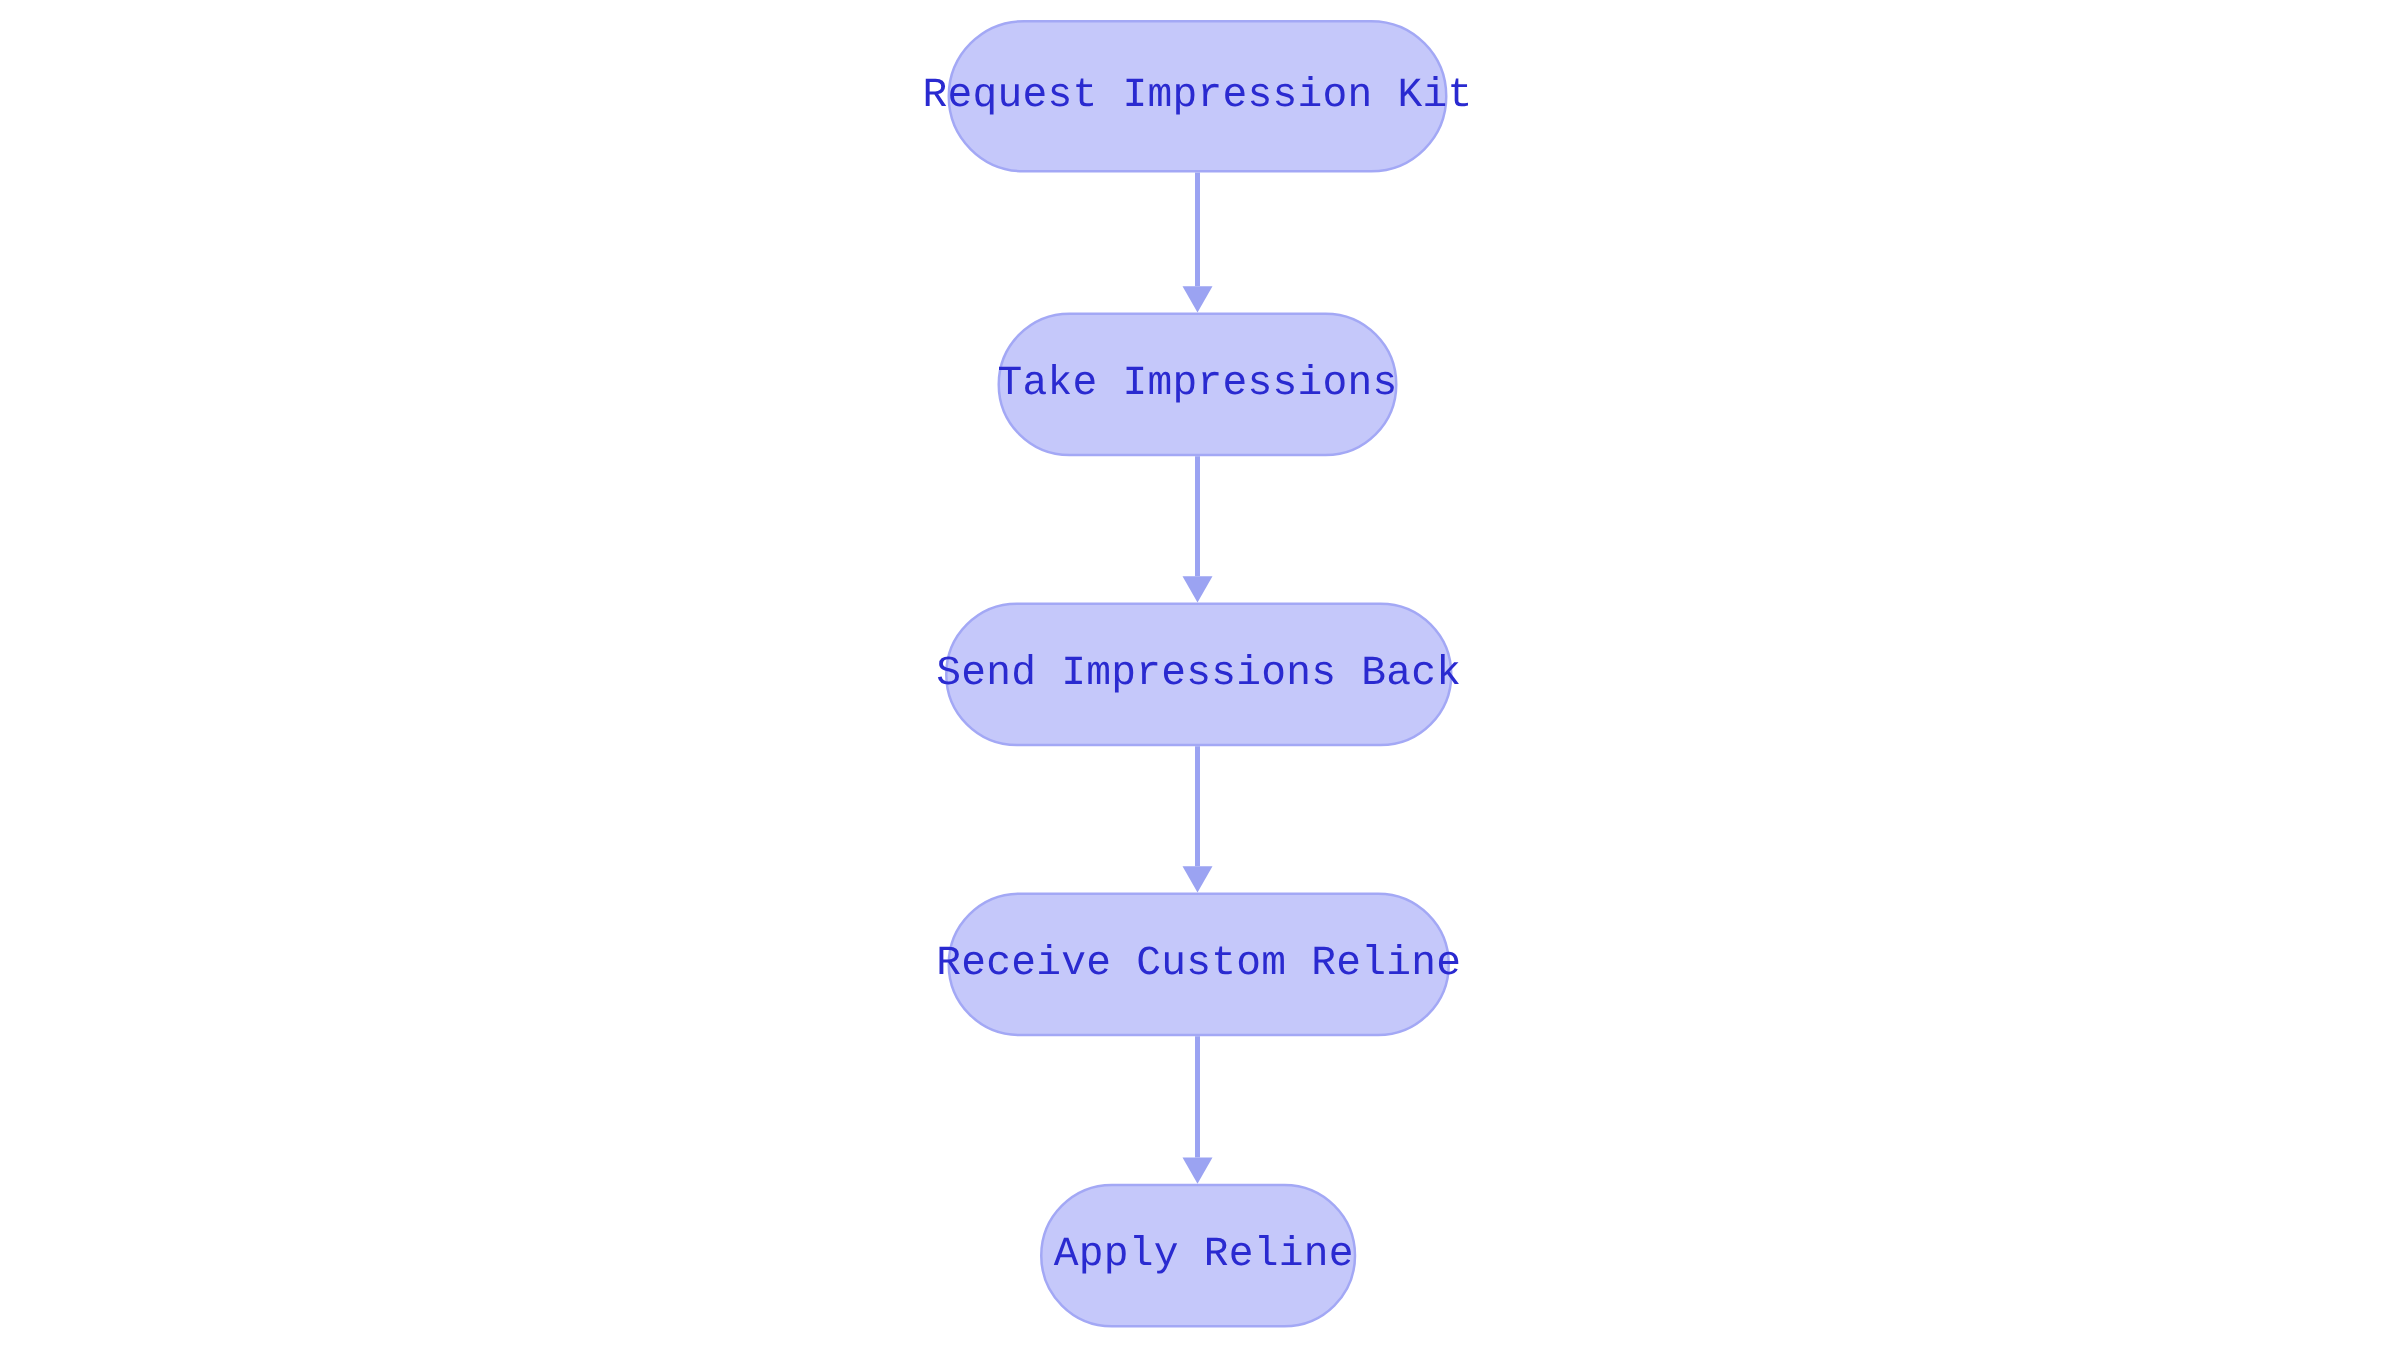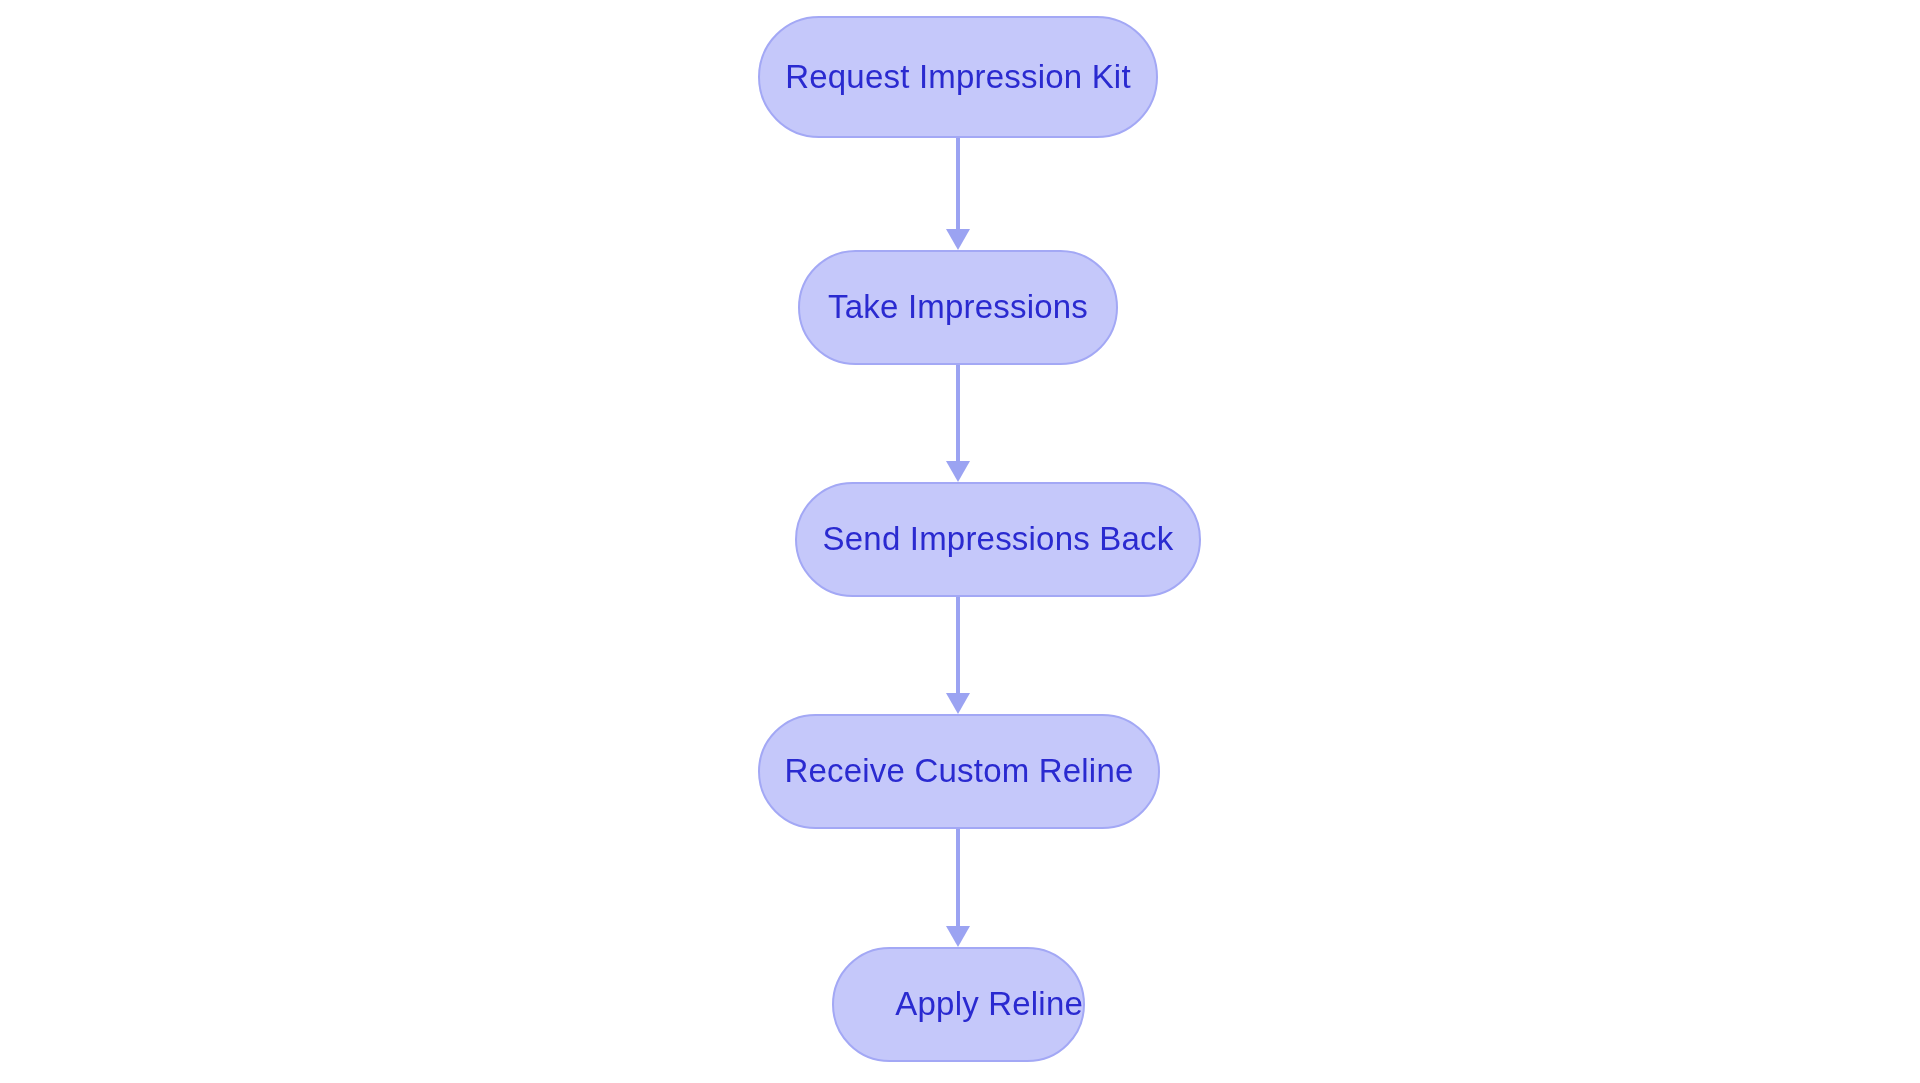--- a/index.html
+++ b/index.html
@@ -36,20 +36,21 @@
     background: #c5c8fa;
     border: 2px solid #a3a8f5;
     border-radius: 9999px;
     color: #2a2ad0;
     font-size: 33px;
     font-weight: 400;
     letter-spacing: 0.2px;
     white-space: nowrap;
     line-height: 1;
     user-select: none;
+    font-family: Liberation Mono, monospace;
   }
 
   .node-label {
     display: block;
     color: #2a2ad0;
     padding-bottom: 2px;
   }
 
   
   .connector {
@@ -96,21 +97,21 @@
 
     <div class="node" id="node-2" style="left:798px; top:250px; width:320px; height:115px;justify-content:center;">
       <span class="node-label">Take Impressions</span>
     </div>
 
     <div class="connector" id="edge-2" style="left:938px; top:365px; height:117px;">
       <div class="shaft" style="height:96px;"></div>
       <div class="head"></div>
     </div>
 
-    <div class="node" id="node-3" style="left:795px; top:482px; width:406px; height:115px;">
+    <div class="node" id="node-3" style="left:756px; top:482px; width:406px; height:115px;">
       <span class="node-label">Send Impressions Back</span>
     </div>
 
     <div class="connector" id="edge-3" style="left:938px; top:597px; height:117px;">
       <div class="shaft" style="height:96px;"></div>
       <div class="head"></div>
     </div>
 
     <div class="node" id="node-4" style="left:758px; top:714px; width:402px; height:115px;">
       <span class="node-label">Receive Custom Reline</span>

